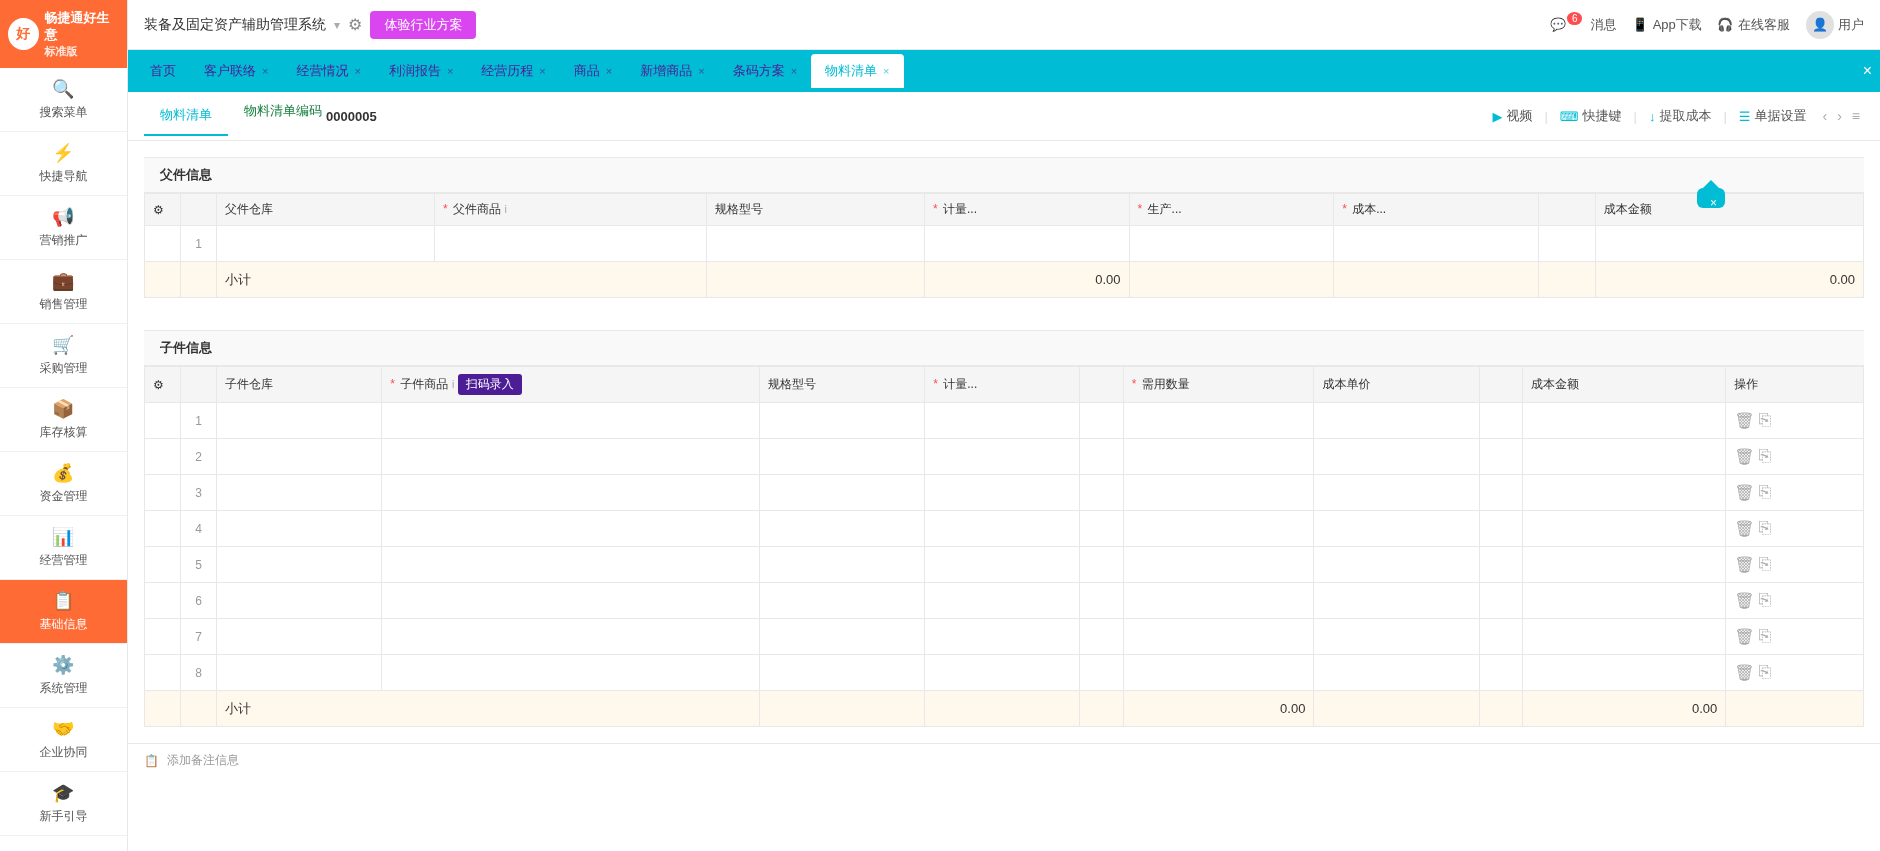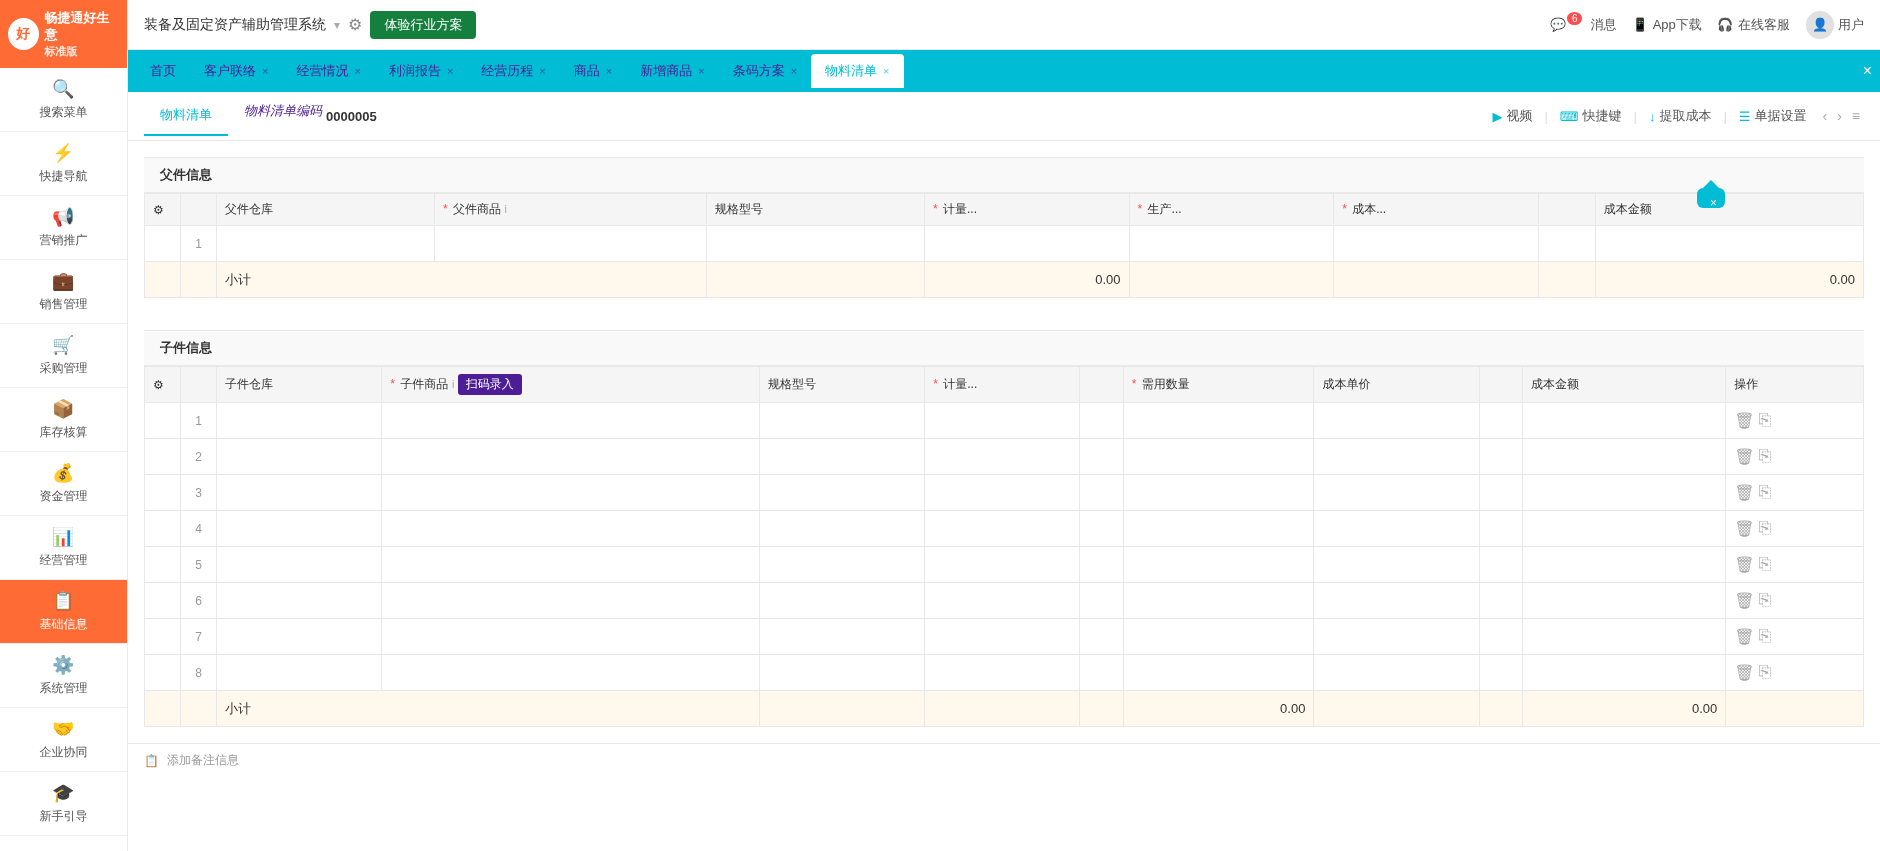--- a/index.html
+++ b/index.html
@@ -46,21 +46,21 @@
     .topbar {
       background: #fff;
       height: 50px;
       display: flex; align-items: center; justify-content: space-between;
       padding: 0 16px;
       border-bottom: 1px solid #e8e8e8;
     }
     .topbar-left { display: flex; align-items: center; gap: 8px; }
     .topbar-arrow { color: #aaa; font-size: 12px; }
     .topbar-btn {
-      background: #15803d; color: #fff; border: none; border-radius: 4px;
+      background: #d946ef; color: #fff; border: none; border-radius: 4px;
       padding: 5px 14px; cursor: pointer; font-size: 13px;
     }
     .topbar-right { display: flex; align-items: center; gap: 16px; color: #555; font-size: 13px; }
     .topbar-right-item { display: flex; align-items: center; gap: 4px; cursor: pointer; }
     .gear-icon { color: #888; font-size: 16px; cursor: pointer; }
     .avatar { width: 28px; height: 28px; background: #e0e0e0; border-radius: 50%; display: flex; align-items: center; justify-content: center; }
 
     
     .nav-tabs {
       background: #00bcd4;
@@ -310,21 +310,21 @@
     <span class="nav-close-all">×</span>
   </div>
 
   <div class="page-content" style="position:relative;">
 
     <div class="sub-tabs">
       <div class="sub-tab active">
         <span>物料清单</span>
       </div>
       <div style="display:flex;align-items:center;">
-        <span style="color:#4c1d95;padding:10px 4px 20px 16px;font-style:italic;">物料清单编码</span>
+        <span style="color:#15803d;padding:10px 4px 20px 16px;">物料清单编码</span>
         <span style="color:#333;font-weight:bold;padding:10px 0;">0000005</span>
       </div>
       <div style="flex:1;"></div>
 
       <div class="page-toolbar" style="border:none;padding:6px 0;">
         <div class="toolbar-action">
           <span style="color:#00bcd4;">▶</span>
           <span>视频</span>
         </div>
         <span class="toolbar-separator">|</span>

